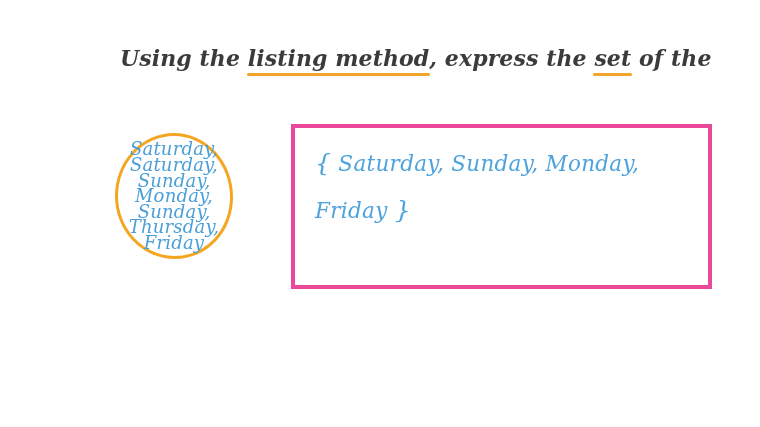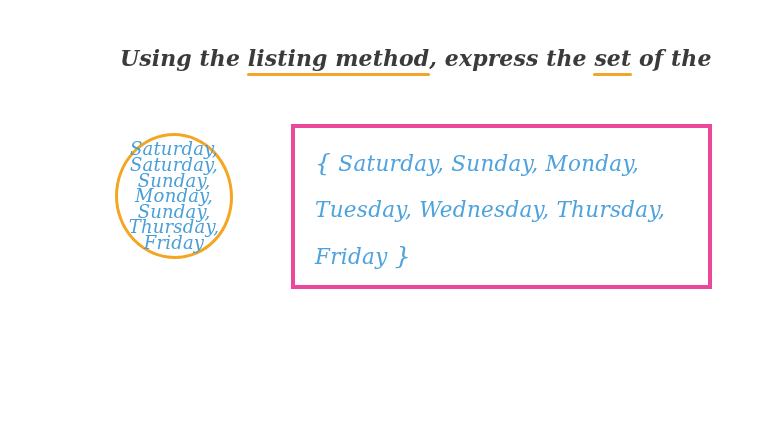--- a/index.html
+++ b/index.html
@@ -137,19 +137,18 @@
       <span class="cl-item">Sunday,</span>
       <span class="cl-item">Thursday,</span>
       <span class="cl-item">Friday</span>
     </div>
   </div>
 
   <div class="answer-box">
     <div class="answer-text">
       <span class="a-line"><span class="brace">{</span>
         <span>Saturday,  Sunday,  Monday,</span></span>
-      <span class="a-line"><span>Tuesday,   Wednesday,  Thursday,</span></span>
       <span class="a-line"><span>Friday</span>
         <span class="brace">}</span></span>
     </div>
   </div>
 
 </div>
 
 </body></html>

